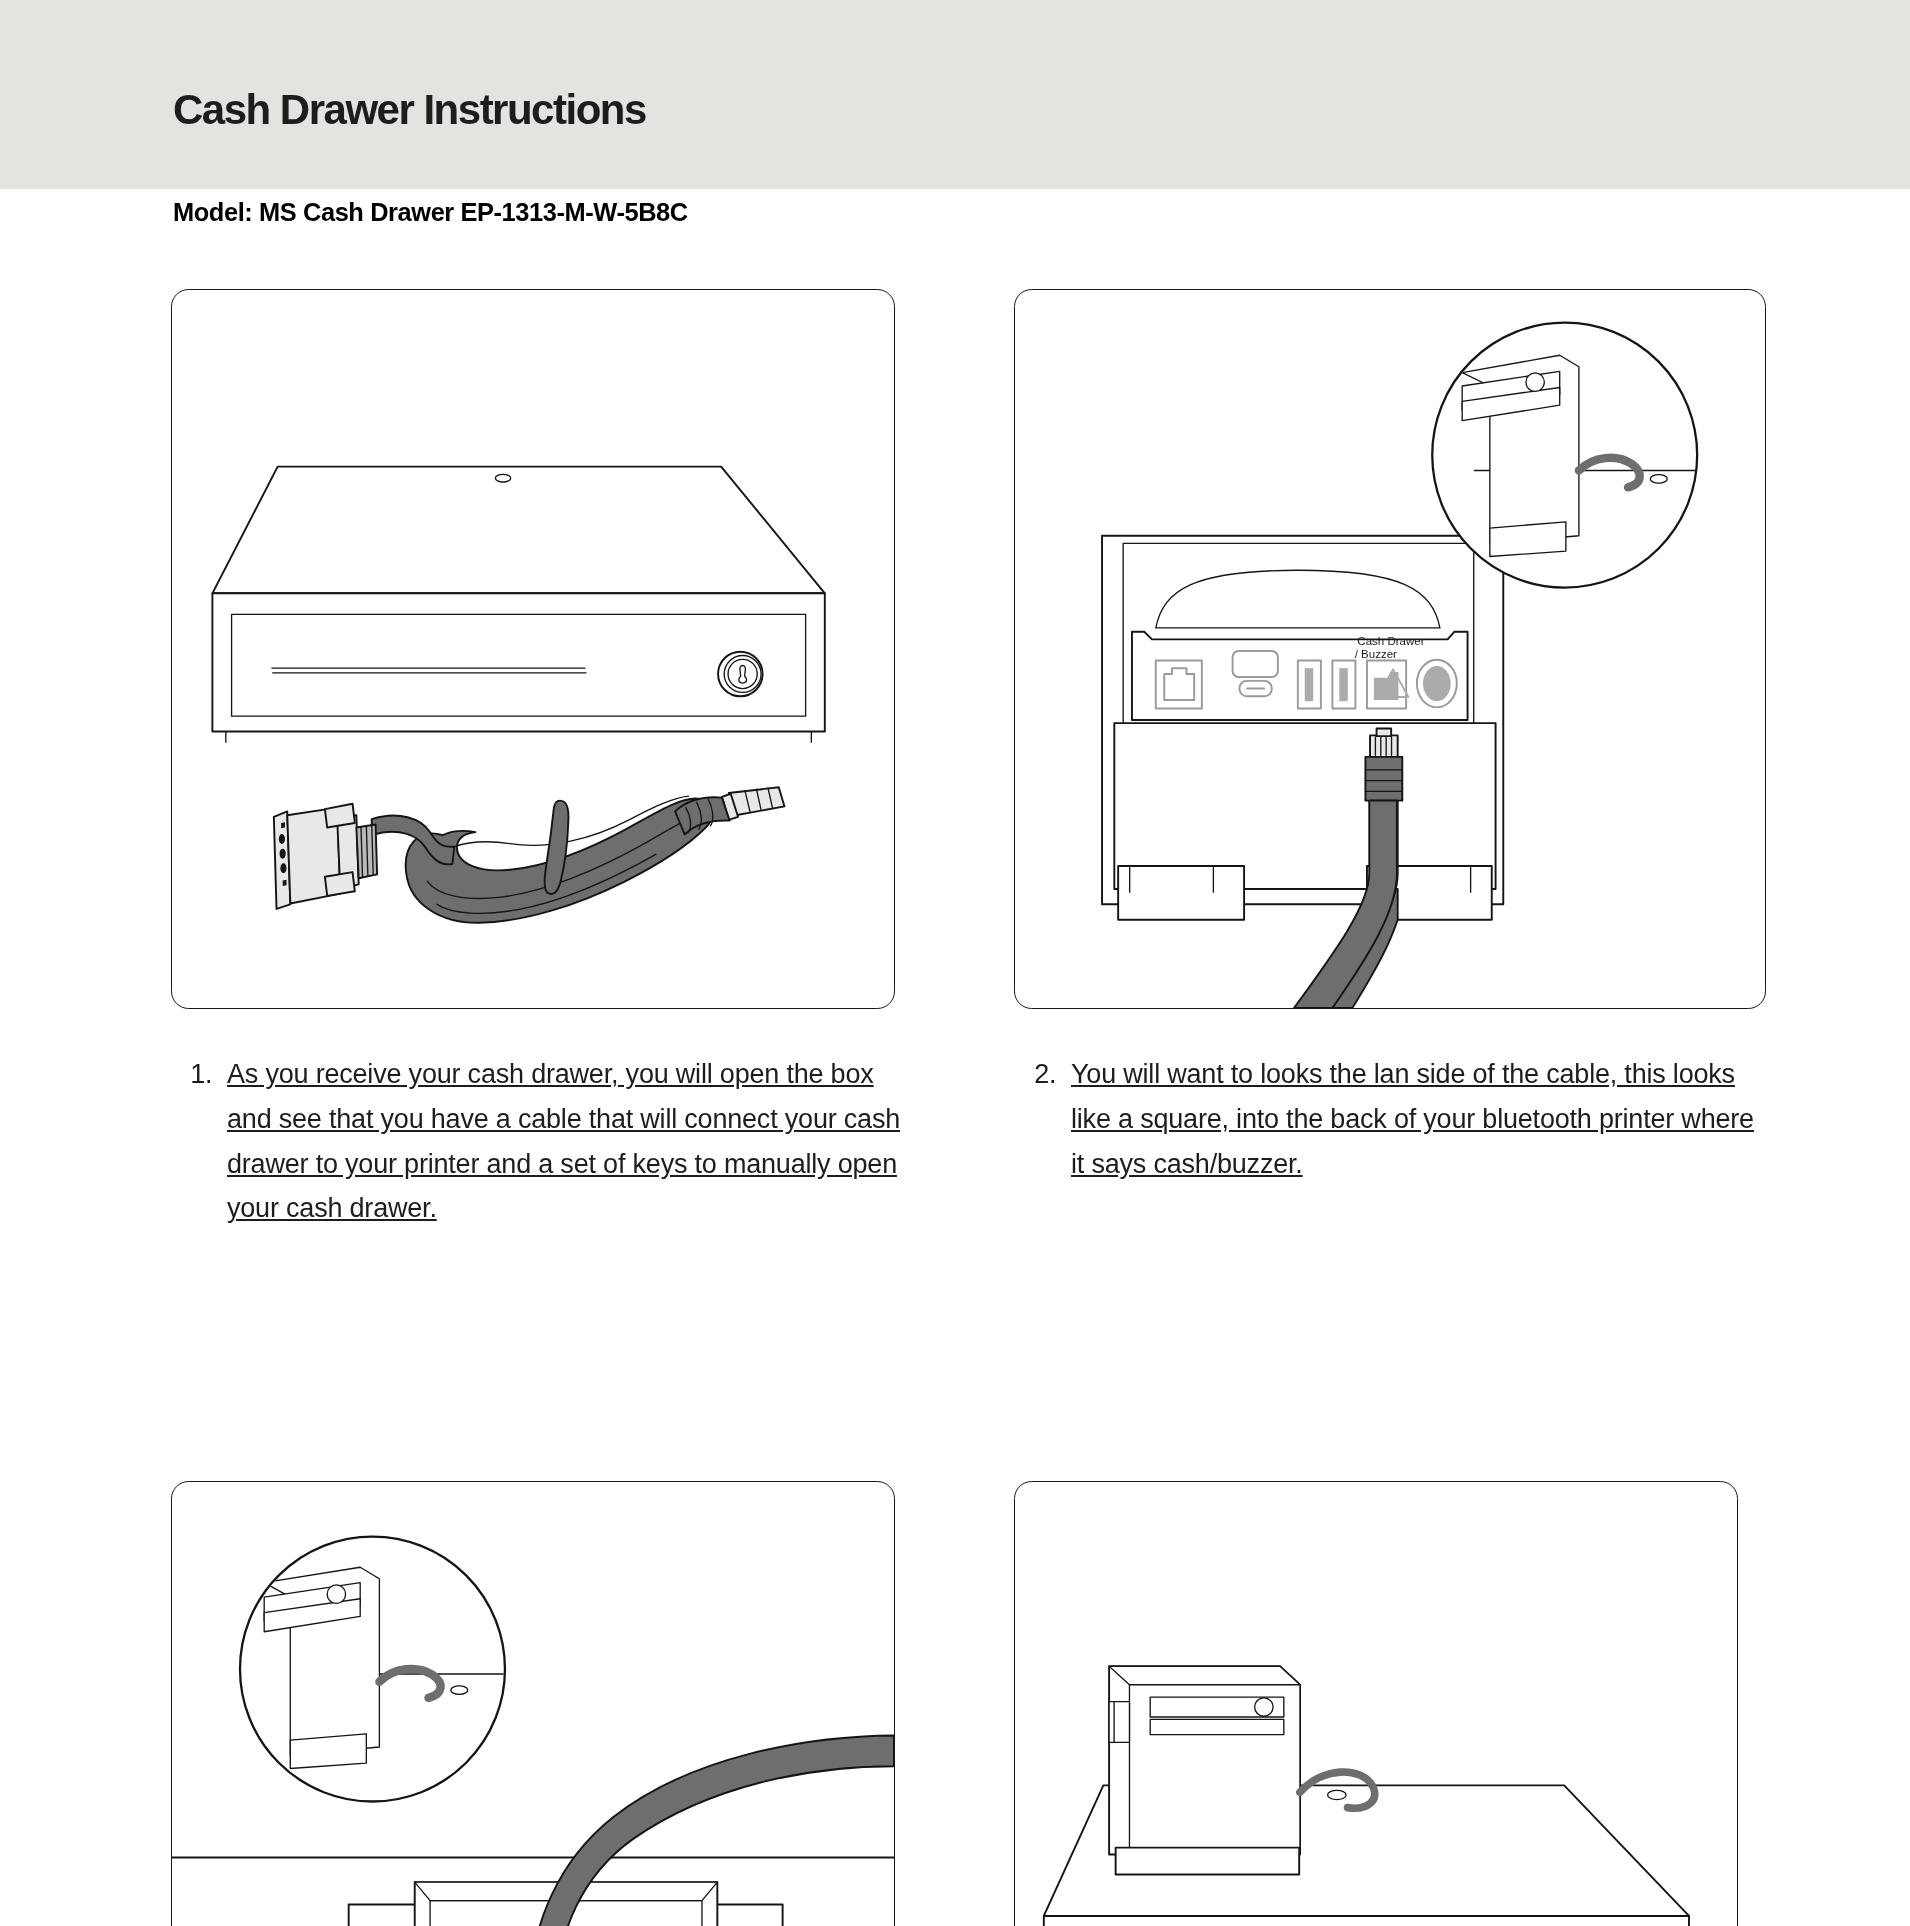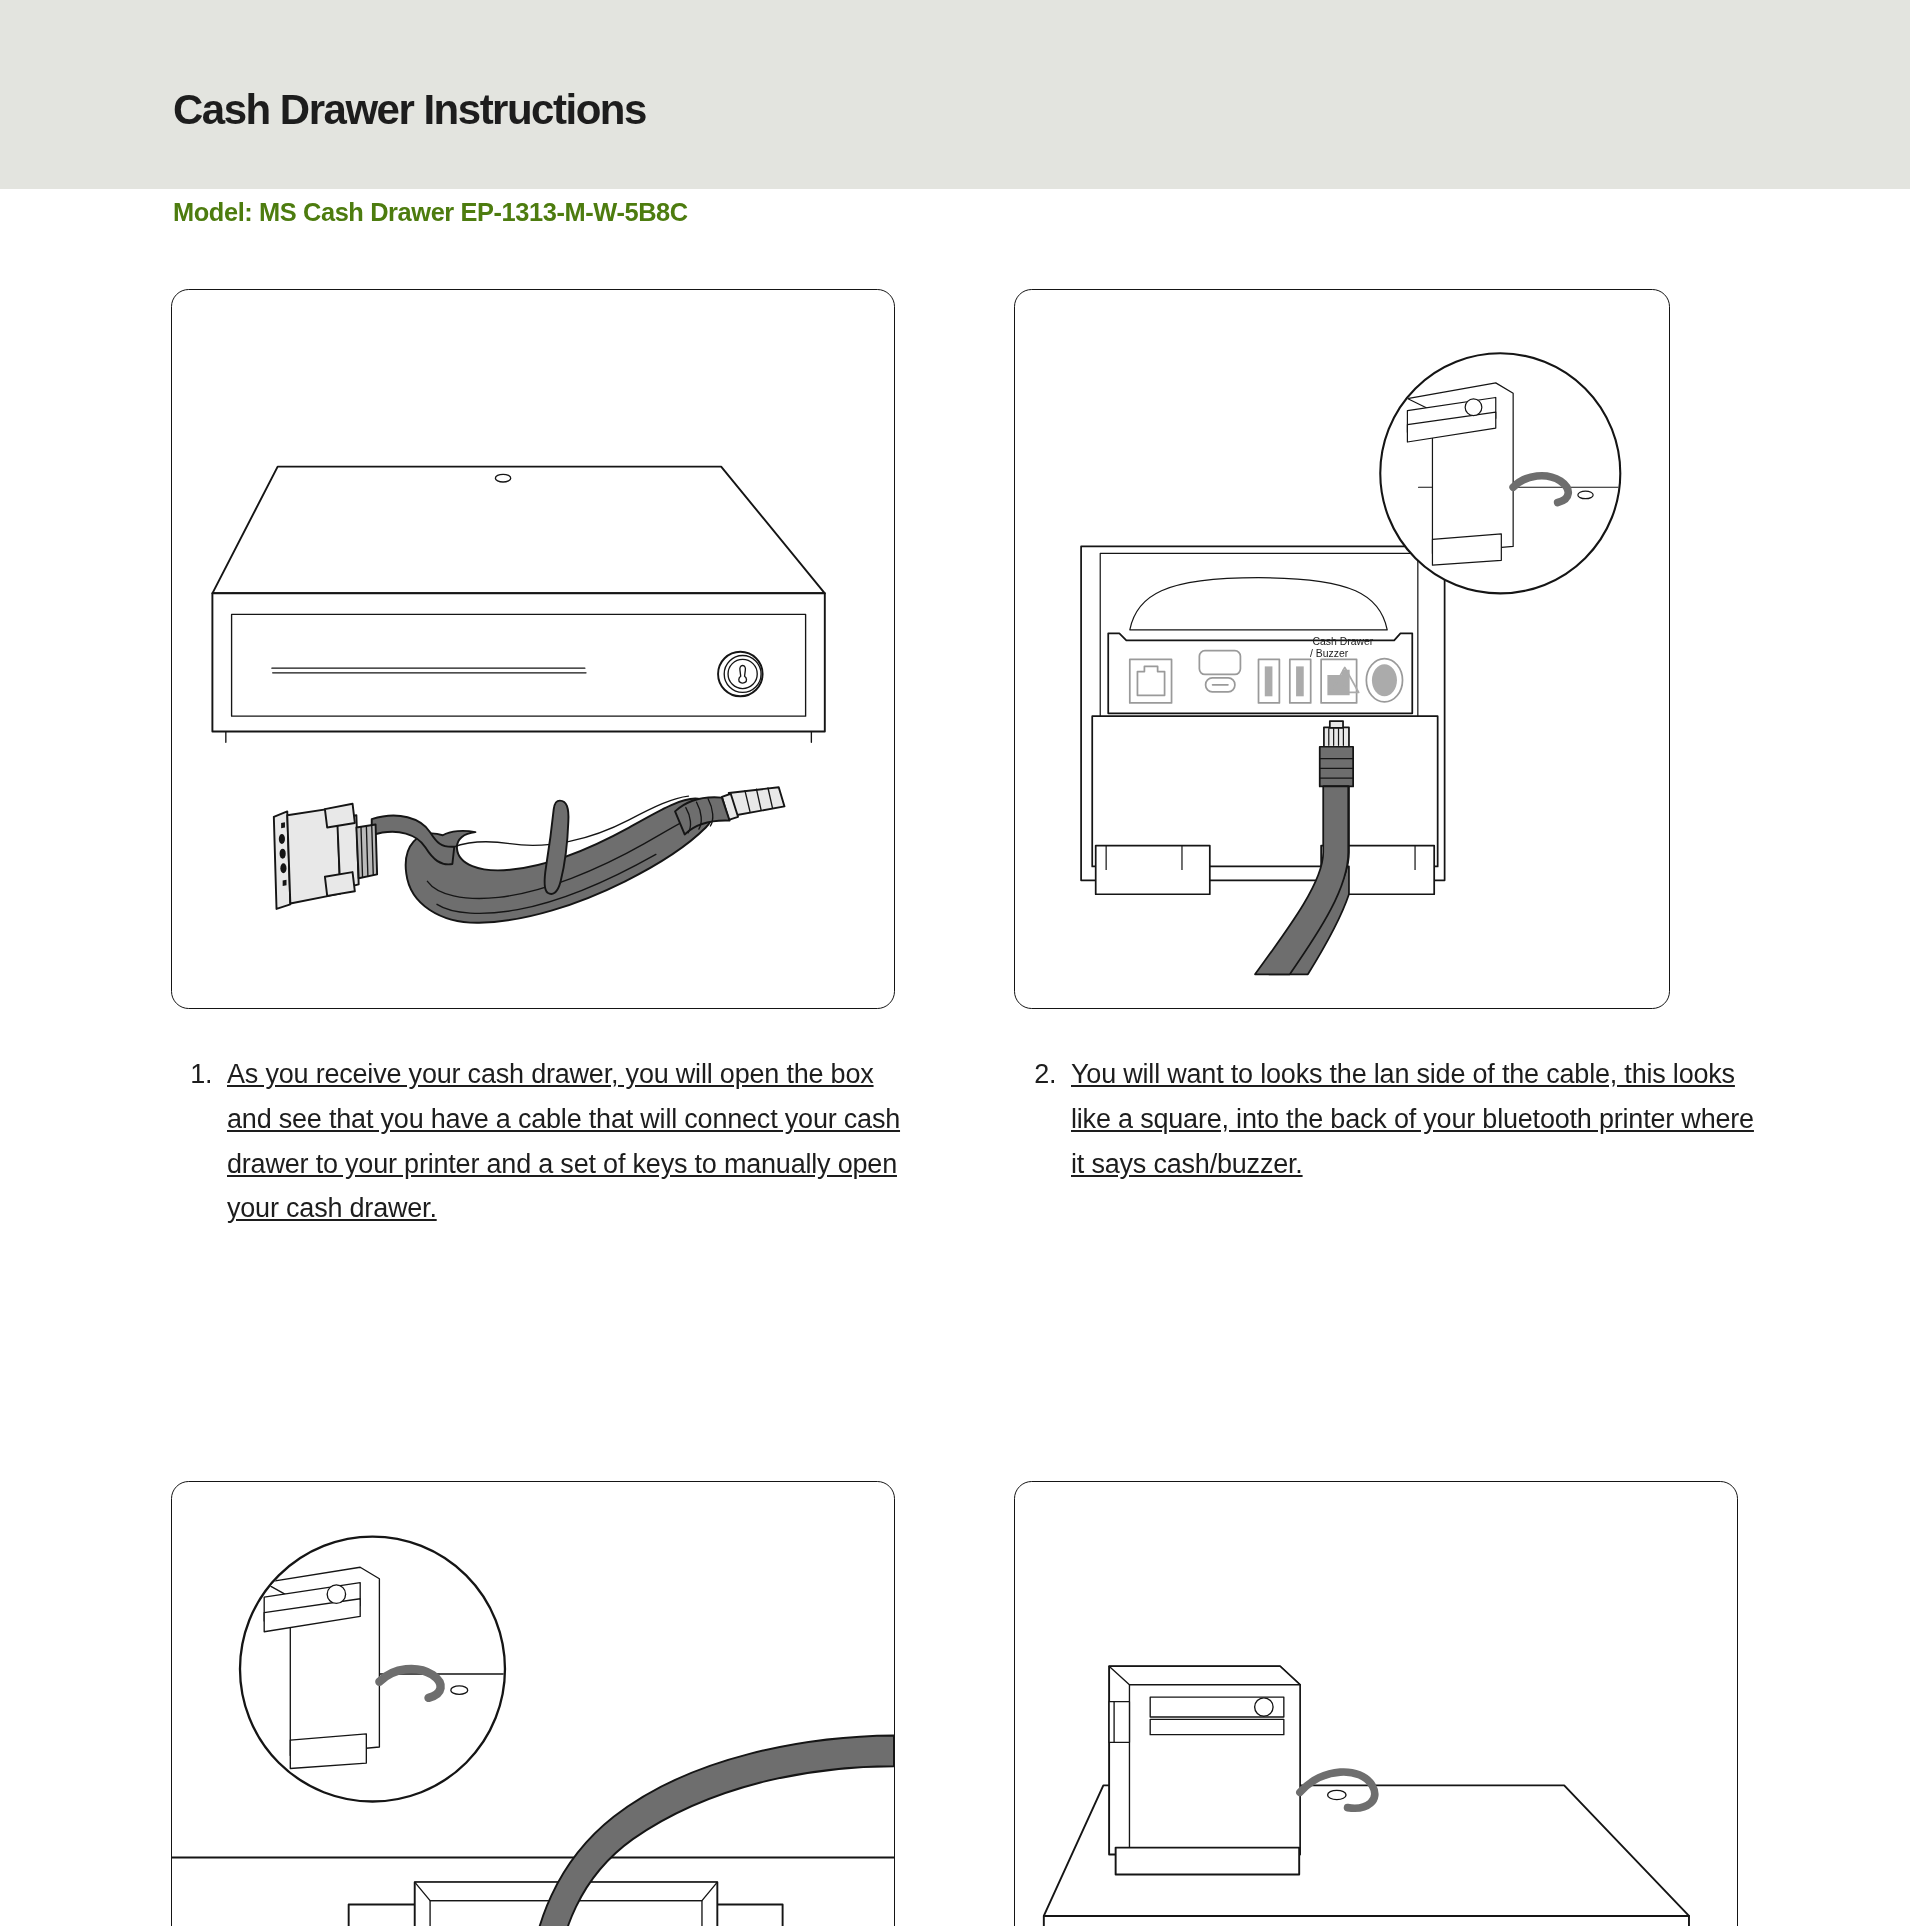--- a/index.html
+++ b/index.html
@@ -18,35 +18,35 @@
     background: #e3e4df;
   }
   .doc-title {
     position: absolute; left: 173px; top: 89px;
     font-size: 42px; font-weight: 800; letter-spacing: -1.5px;
     color: #1d1d1d; line-height: 1;
   }
   .model-line {
     position: absolute; left: 173px; top: 200px;
     font-size: 25.4px; font-weight: 700; letter-spacing: -0.4px;
-    color: #4d7c0f; line-height: 1;
+    color: #000000; line-height: 1;
   }
 
   
   .panel {
     position: absolute;
     border: 1.5px solid #151515;
     border-radius: 17.7px;
     background: #ffffff;
     overflow: hidden;
   }
   .panel svg { display: block; width: 100%; height: 100%; }
 
   #panel-1 { left: 171px;  top: 289px;  width: 724px; height: 720px; }
-  #panel-2 { left: 1014px; top: 289px;  width: 656px; height: 720px; }
+  #panel-2 { left: 1014px; top: 289px;  width: 752px; height: 720px; }
   #panel-3 { left: 171px;  top: 1481px; width: 724px; height: 747px; }
   #panel-4 { left: 1014px; top: 1481px; width: 724px; height: 747px; }
 
   
   .step {
     position: absolute;
     display: flex;
     align-items: flex-start;
     font-size: 27px;
     line-height: 1.66;

